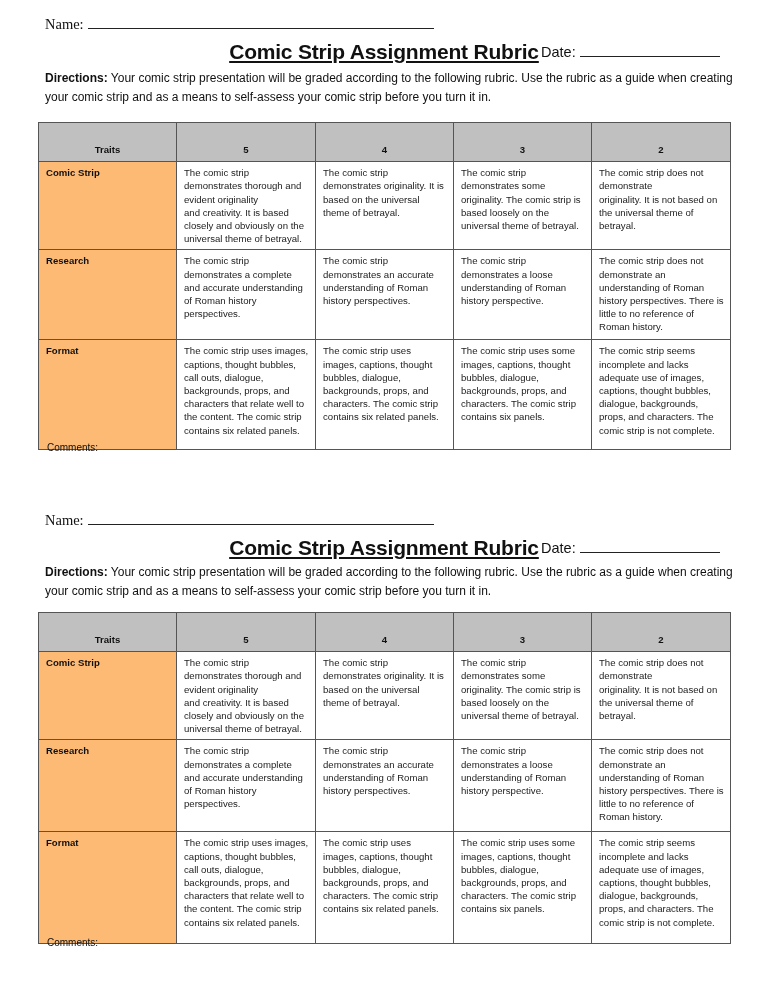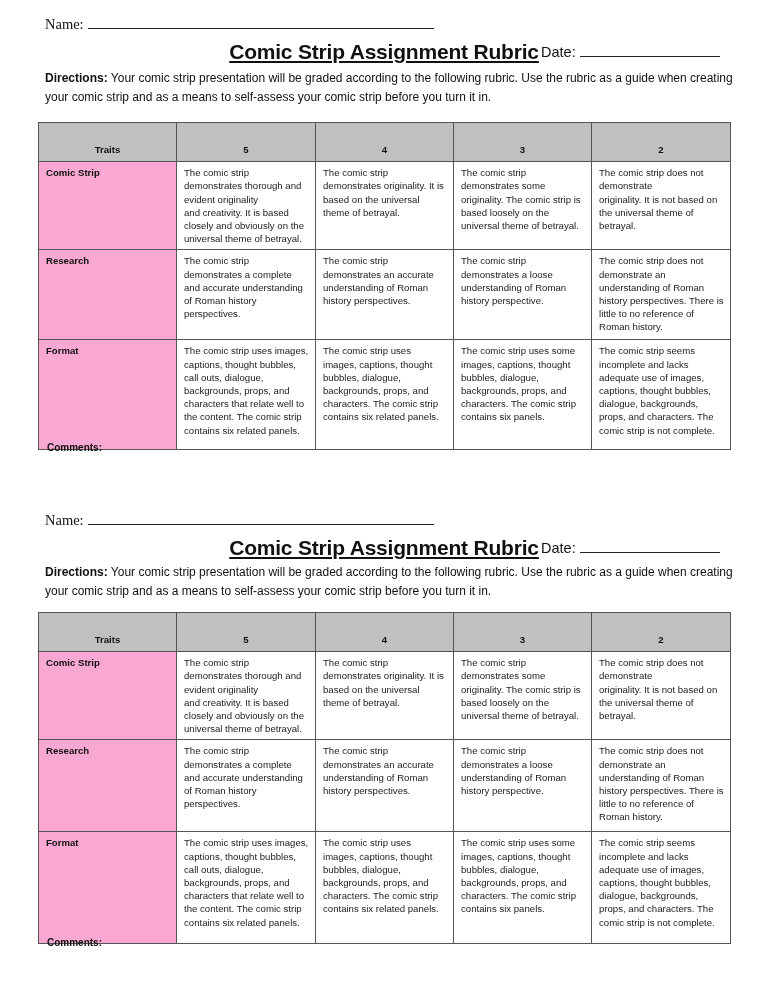--- a/index.html
+++ b/index.html
@@ -24,23 +24,23 @@
     position: absolute; left: 38px; width: 692px; border-collapse: collapse;
     table-layout: fixed; font-size: 9.6px; line-height: 13.2px;
   }
   table.grid td, table.grid th {
     border: 1.3px solid #555; vertical-align: top; padding: 4px 6px 4px 7px;
   }
   table.grid th {
     background: #c0c0c0; font-weight: bold; text-align: center; padding: 20px 6px 5px 6px;
     height: 12px;
   }
-  table.grid td.trait { background: #f9a8d4; font-weight: bold; margin-top: 8px; }
+  table.grid td.trait { background: #fdba74; font-weight: bold; margin-top: 8px; }
   table.grid td.desc { background: #ffffff; color: #222; }
-  .comments { position: absolute; left: 47px; font-size: 10px; font-weight: bold; }
+  .comments { position: absolute; left: 47px; font-size: 10px; font-weight: normal; }
 </style>
 </head>
 <body>
 
 <section class="rubric" style="top:0;">
   <div class="name-date" style="top:14px;">
     <span class="name"><span>Name:</span><span class="line" style="width:346px;"></span></span>
     <span class="date"><span>Date:</span><span class="line" style="width:140px;"></span></span>
   </div>
   <div class="title" style="top:40px;">Comic Strip Assignment Rubric</div>

